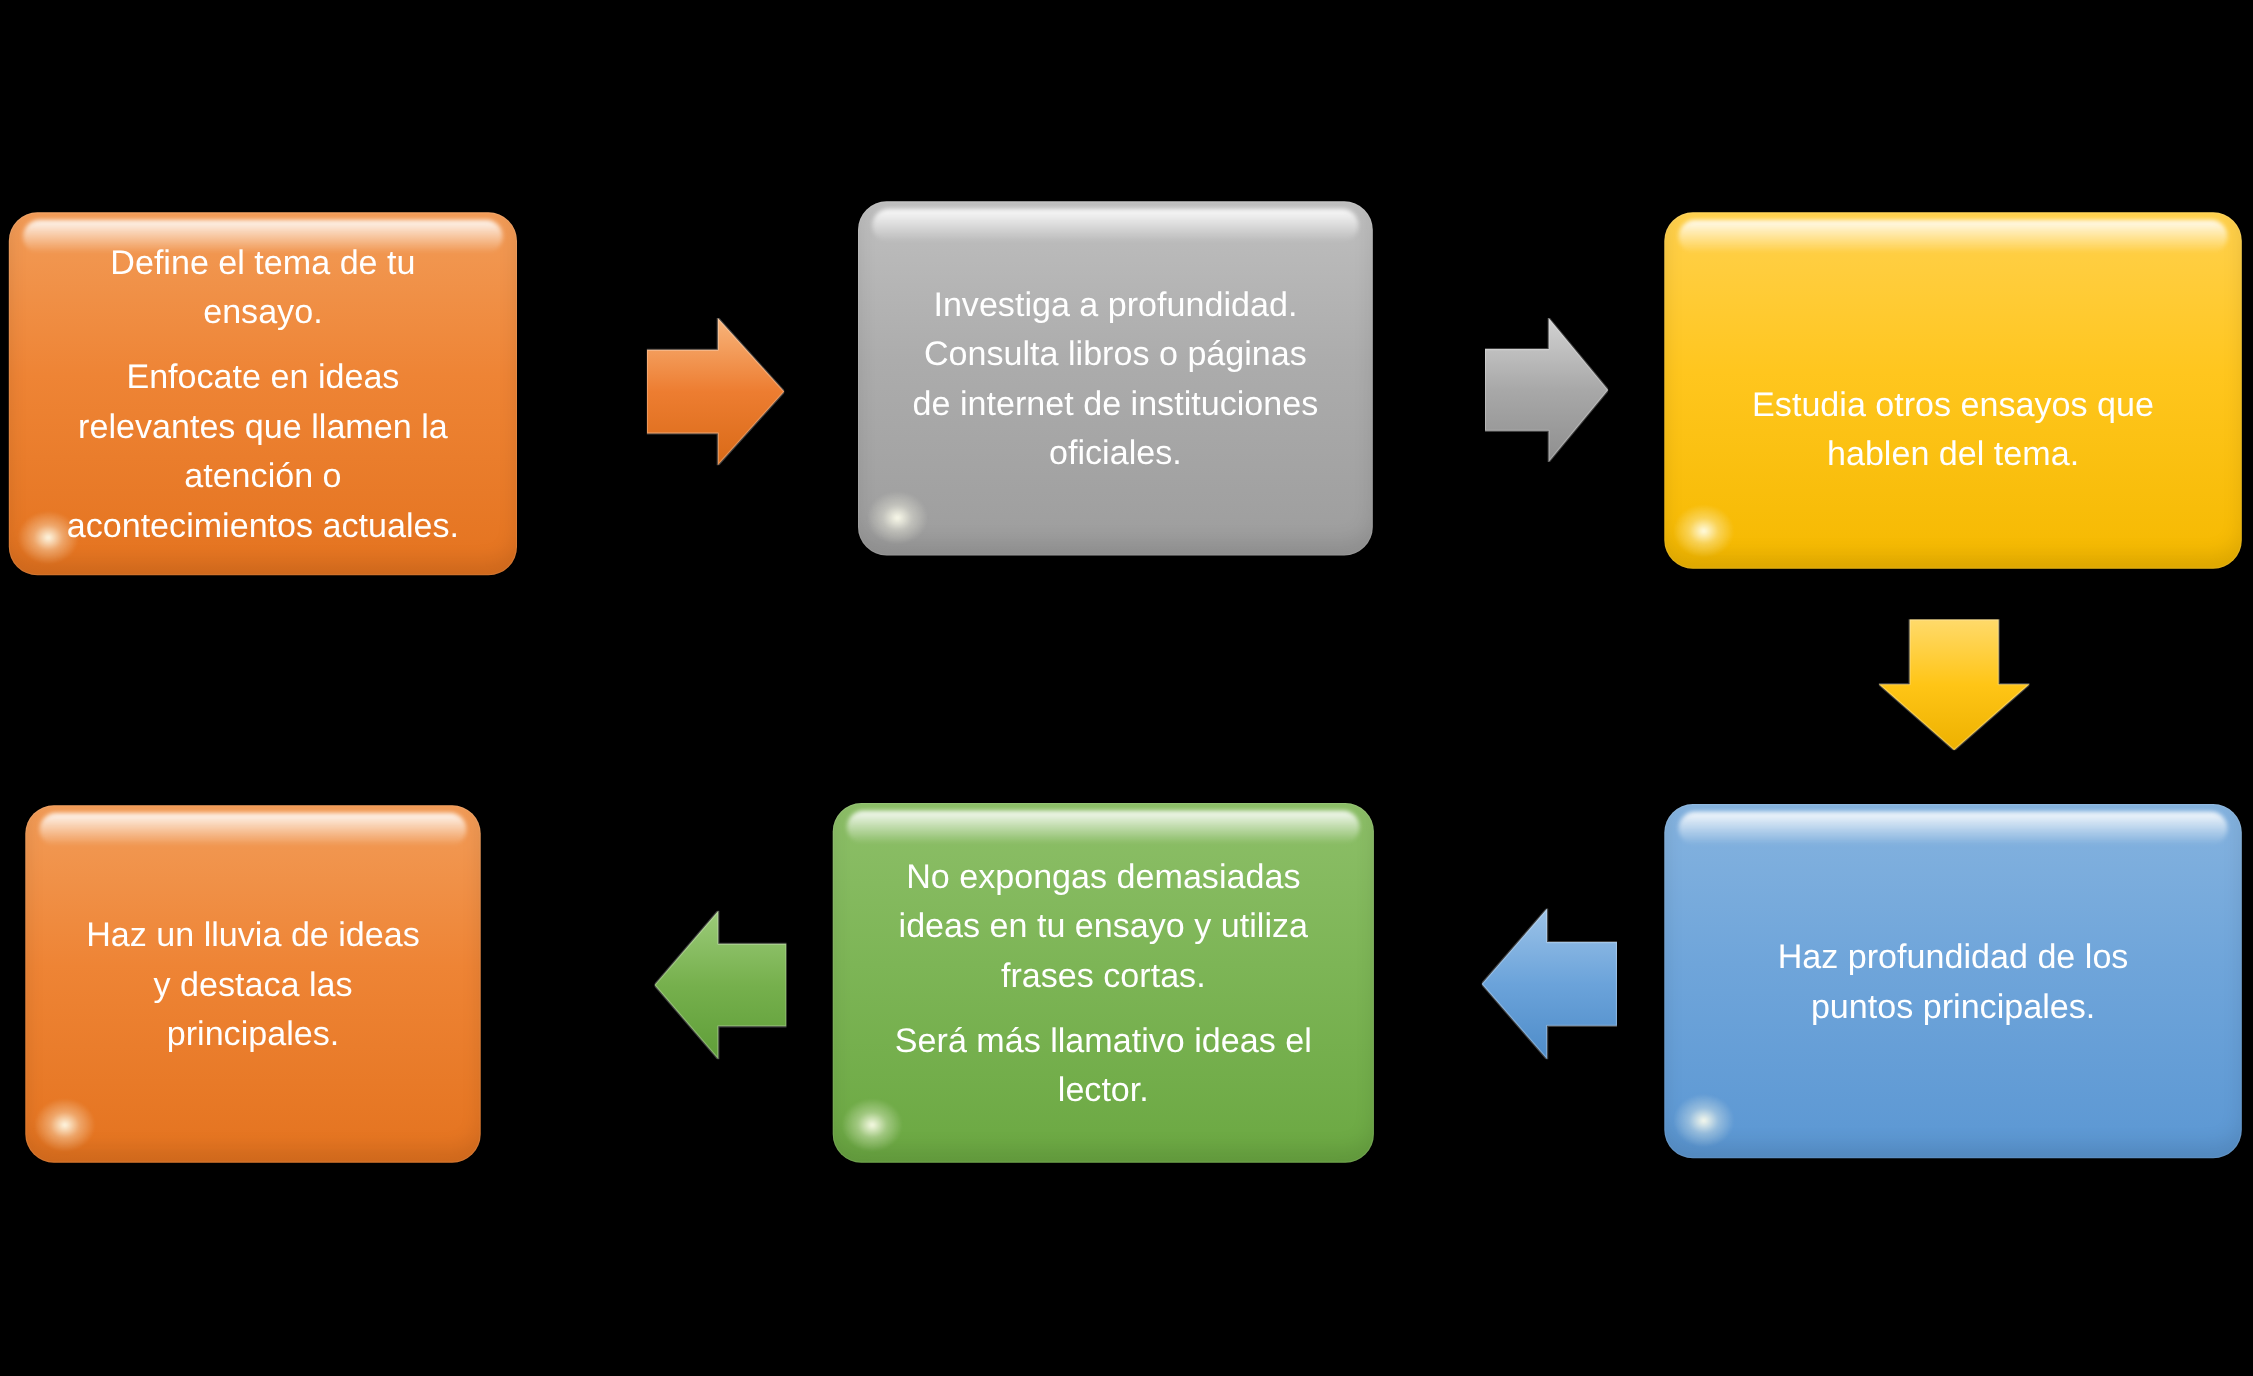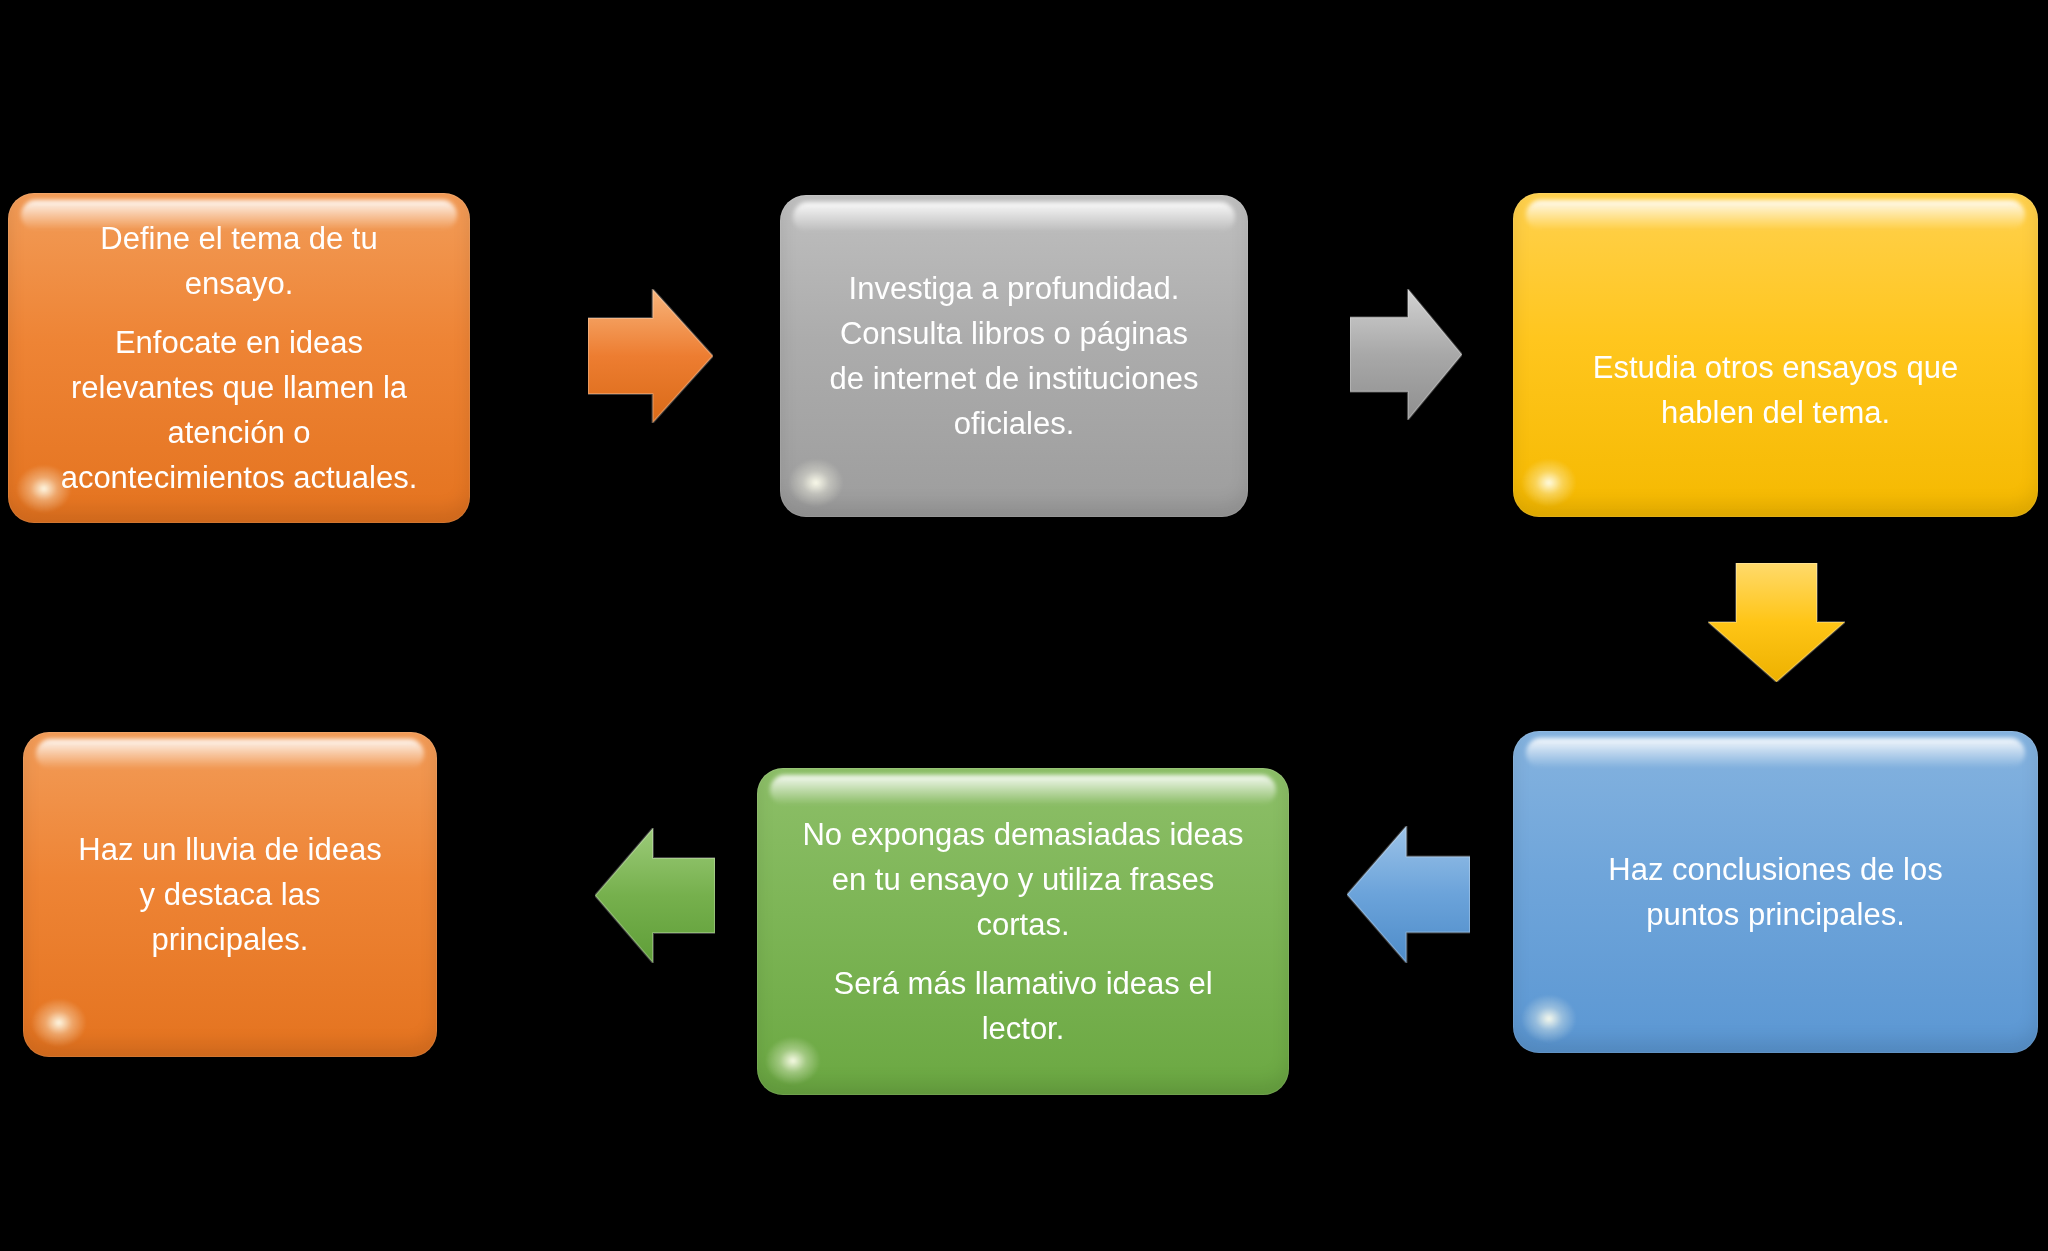--- a/index.html
+++ b/index.html
@@ -109,45 +109,45 @@
 
   <div class="box c-orange pad-std" style="left:8px;top:193px;width:462px;height:330px">
     <p>Define el tema de tu ensayo.</p>
     <p>Enfocate en ideas relevantes que llamen la atención o acontecimientos actuales.</p>
   </div>
 
   <svg class="arrow" style="left:588px;top:289px" width="125" height="134" viewBox="0 0 120 134" preserveAspectRatio="none">
     <polygon points="0,29 62,29 62,0 120,67 62,134 62,105 0,105" fill="url(#gradOrange)" stroke="rgba(255,255,255,0.25)" stroke-width="2" stroke-linejoin="round"></polygon>
   </svg>
 
-  <div class="box c-gray pad-std" style="left:780px;top:195px;width:468px;height:322px">
+  <div class="box c-gray pad-std" style="left:780px;top:183px;width:468px;height:322px">
     <p>Investiga a profundidad. Consulta libros o páginas de internet de instituciones oficiales.</p>
   </div>
 
   <svg class="arrow" style="left:1350px;top:289px" width="112" height="131" viewBox="0 0 120 134" preserveAspectRatio="none">
     <polygon points="0,29 62,29 62,0 120,67 62,134 62,105 0,105" fill="url(#gradGray)" stroke="rgba(255,255,255,0.25)" stroke-width="2" stroke-linejoin="round"></polygon>
   </svg>
 
   <div class="box c-gold pad-gold" style="left:1513px;top:193px;width:525px;height:324px">
     <p>Estudia otros ensayos que hablen del tema.</p>
   </div>
 
   <svg class="arrow" style="left:1708px;top:563px" width="137" height="119" viewBox="0 0 137 119" preserveAspectRatio="none">
     <polygon points="28,0 109,0 109,59 137,59 68.5,119 0,59 28,59" fill="url(#gradGold)" stroke="rgba(255,255,255,0.25)" stroke-width="2" stroke-linejoin="round"></polygon>
   </svg>
 
   <div class="box c-blue pad-blue" style="left:1513px;top:731px;width:525px;height:322px">
-    <p>Haz conclusiones de los puntos principales.</p>
+    <p>Haz profundidad de los puntos principales.</p>
   </div>
 
   <svg class="arrow" style="left:1347px;top:826px" width="123" height="137" viewBox="0 0 120 135" preserveAspectRatio="none">
     <polygon points="120,30 58,30 58,0 0,67.5 58,135 58,105 120,105" fill="url(#gradBlue)" stroke="rgba(255,255,255,0.25)" stroke-width="2" stroke-linejoin="round"></polygon>
   </svg>
 
-  <div class="box c-green pad-std" style="left:757px;top:768px;width:532px;height:327px">
+  <div class="box c-green pad-std" style="left:757px;top:730px;width:492px;height:327px">
     <p>No expongas demasiadas ideas en tu ensayo y utiliza frases cortas.</p>
     <p>Será más llamativo ideas el lector.</p>
   </div>
 
   <svg class="arrow" style="left:595px;top:828px" width="120" height="135" viewBox="0 0 120 135" preserveAspectRatio="none">
     <polygon points="120,30 58,30 58,0 0,67.5 58,135 58,105 120,105" fill="url(#gradGreen)" stroke="rgba(255,255,255,0.25)" stroke-width="2" stroke-linejoin="round"></polygon>
   </svg>
 
   <div class="box c-orange pad-std" style="left:23px;top:732px;width:414px;height:325px">
     <p>Haz un lluvia de ideas y destaca las principales.</p>

